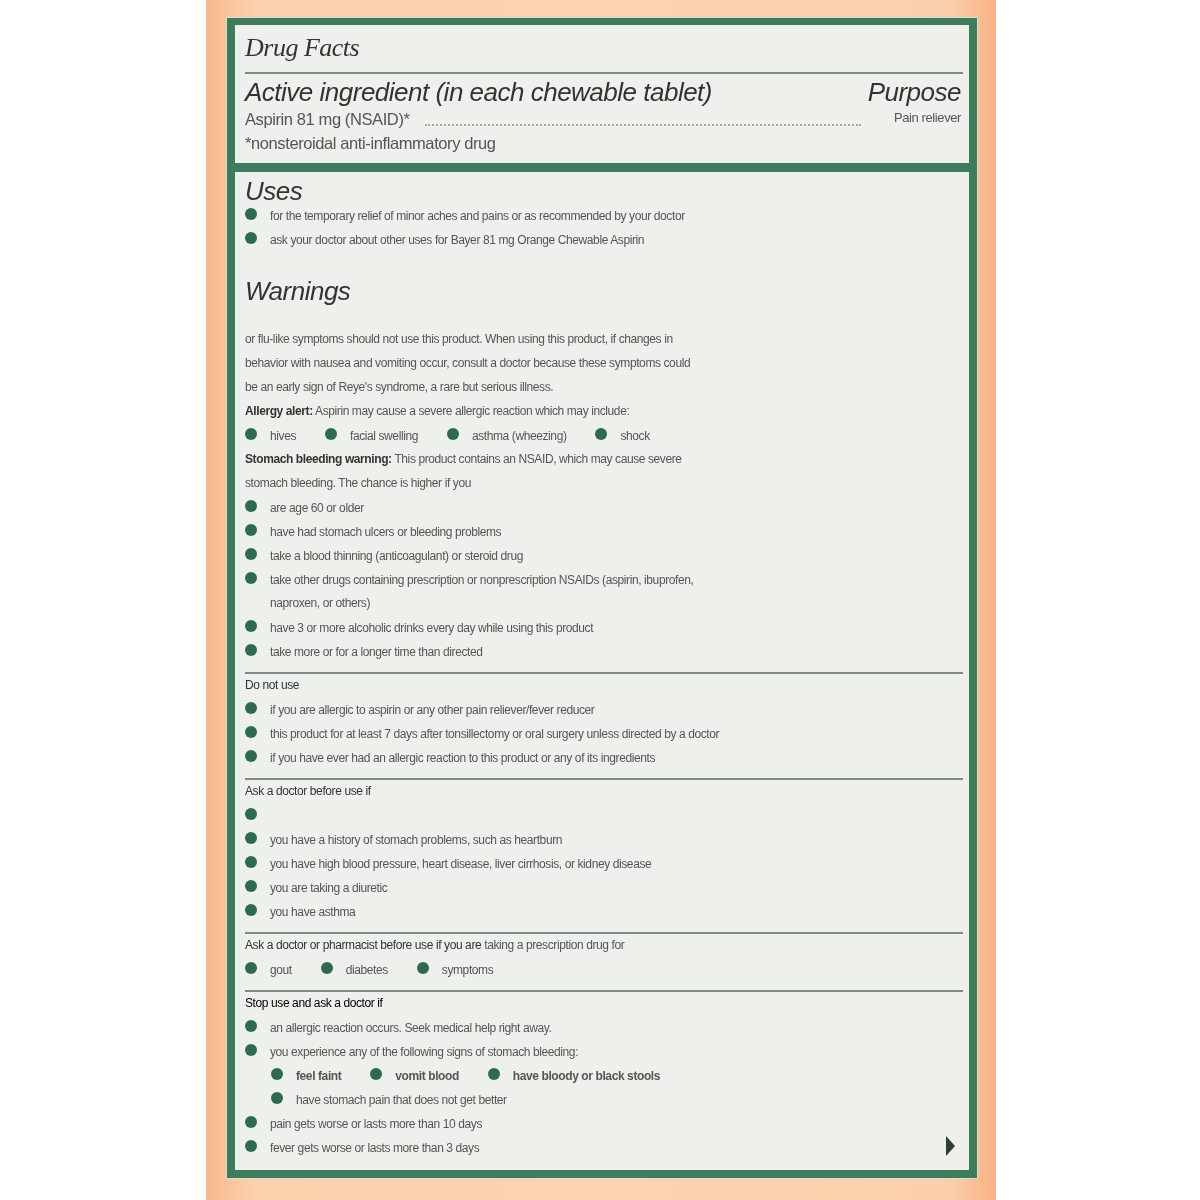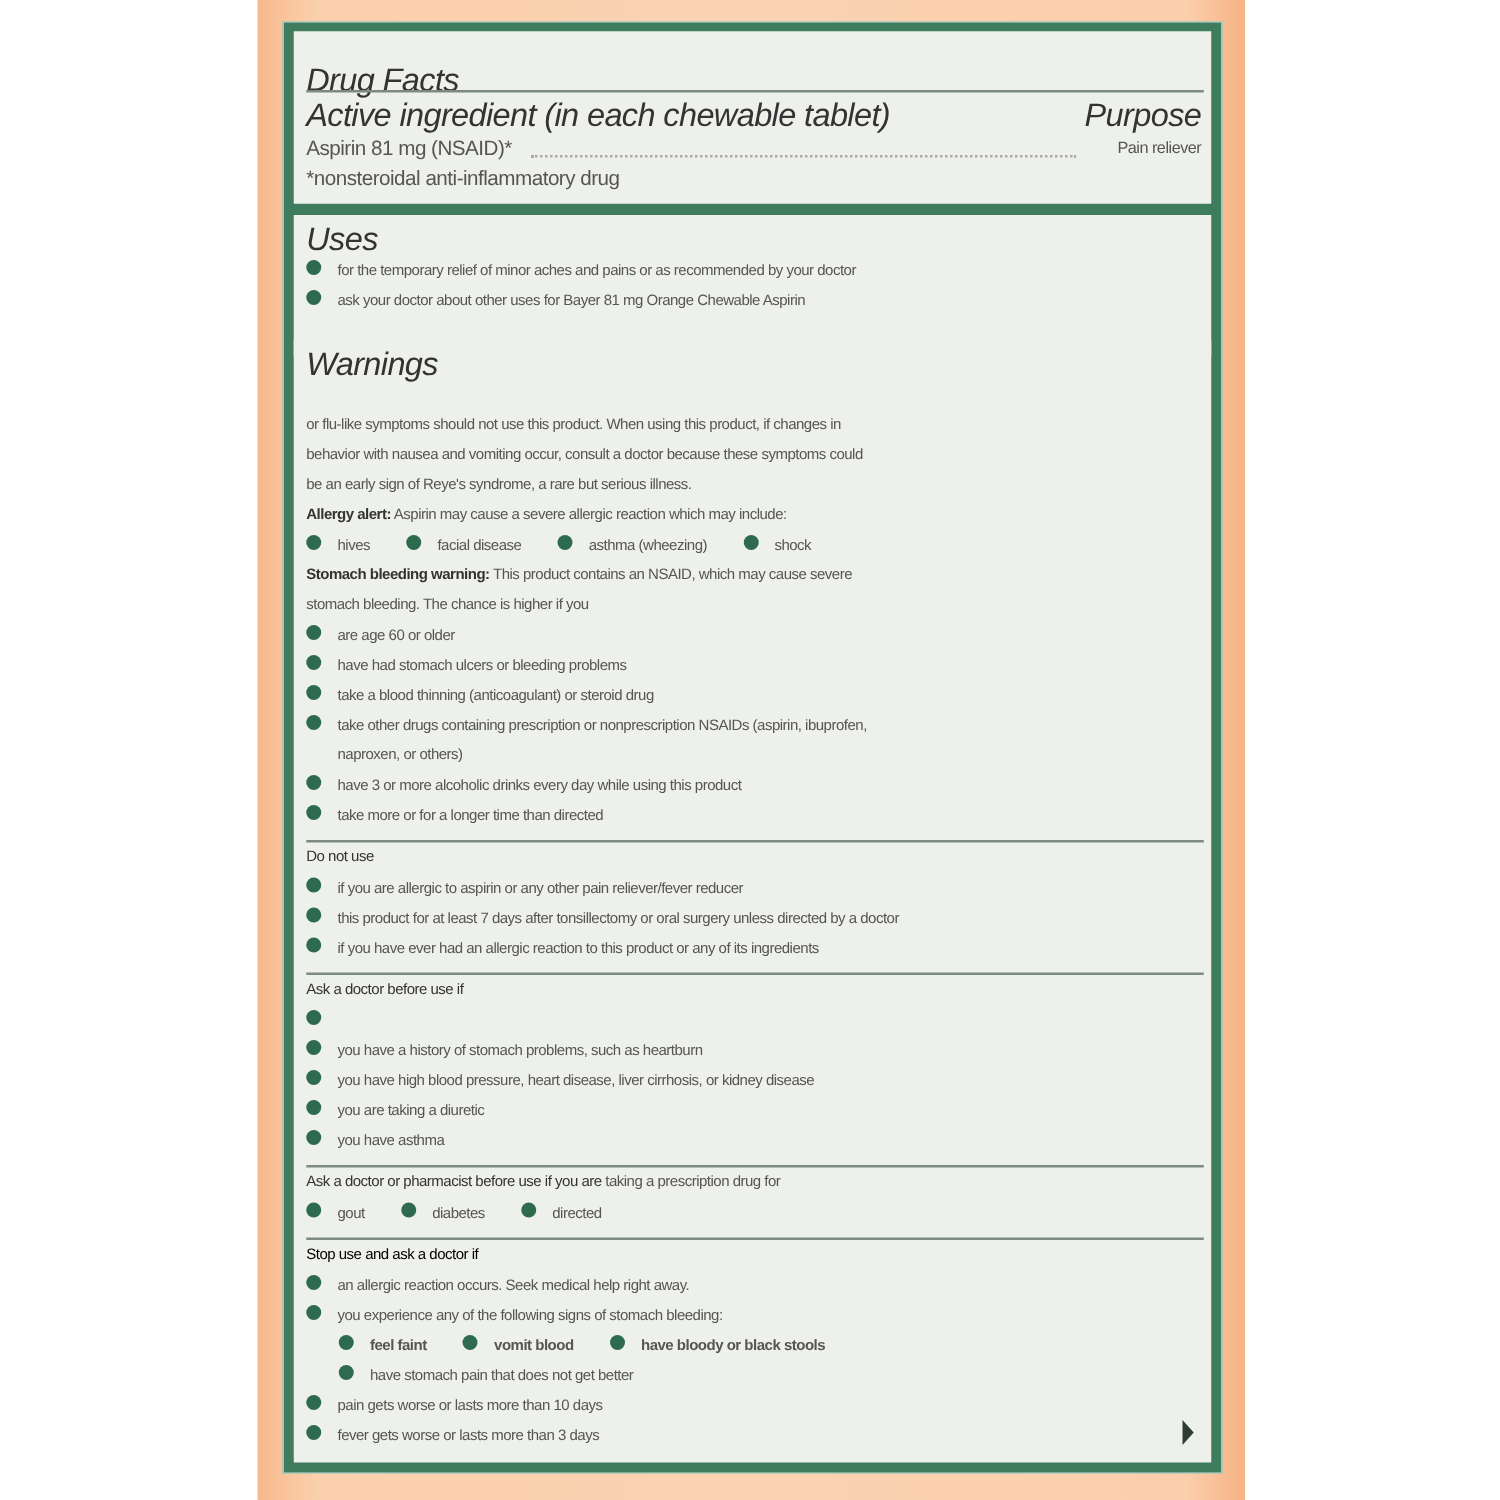--- a/index.html
+++ b/index.html
@@ -35,21 +35,21 @@
       border-top: 10px solid transparent; border-bottom: 10px solid transparent; border-left: 9px solid #2d3d34; }
   </style>
 </head>
 <body>
 
 <div class="carton"></div>
 
 <div class="label">
 
   <div class="panel p1">
-    <div class="title-row" style="top:24px;">Drug Facts</div>
+    <div class="title-row" style="top:8px;font-family:Liberation Serif, serif;">Drug Facts</div>
     <div class="hr" style="top:47px;"></div>
     <div class="title-row" style="top:52px;">Active ingredient (in each chewable tablet)</div>
     <div class="title-row" style="top:52px; left:auto; right:8px;">Purpose</div>
     <div class="txt" style="top:85px; font-size:16.5px;">Aspirin 81 mg (NSAID)*</div>
     <div style="position:absolute; left:190px; right:108px; top:99px; border-bottom:2px dotted #aaa;"></div>
     <div class="txt" style="top:85px; left:auto; right:8px; font-size:13px;">Pain reliever</div>
     <div class="txt" style="top:109px; font-size:16.5px;">*nonsteroidal anti-inflammatory drug</div>
   </div>
 
   <div class="panel p2">
@@ -61,21 +61,21 @@
   <div class="panel p3">
     <div class="title-row" style="top:4px;">Warnings</div>
 
     <div class="txt" style="top:60px;">or flu-like symptoms should not use this product.  When using this product, if changes in</div>
     <div class="txt" style="top:84px;">behavior with nausea and vomiting occur, consult a doctor because these symptoms could</div>
     <div class="txt" style="top:108px;">be an early sign of Reye's syndrome, a rare but serious illness.</div>
 
     <div class="txt" style="top:132px;"><span class="b">Allergy alert:</span> <span>Aspirin may cause a severe allergic reaction which may include:</span></div>
     <div class="txt" style="top:156px;">
       <span class="bullet"></span><span>hives</span>
-      <span class="inl"></span><span class="bullet"></span><span>facial disease</span>
+      <span class="inl"></span><span class="bullet"></span><span>facial swelling</span>
       <span class="inl"></span><span class="bullet"></span><span>asthma (wheezing)</span>
       <span class="inl"></span><span class="bullet"></span><span>shock</span>
     </div>
 
     <div class="txt" style="top:180px;"><span class="b">Stomach bleeding warning:</span> <span>This product contains an NSAID, which may cause severe</span></div>
     <div class="txt" style="top:204px;">stomach bleeding.  The chance is higher if you</div>
     <div class="txt" style="top:228px;"><span class="bullet"></span><span>are age 60 or older</span></div>
     <div class="txt" style="top:252px;"><span class="bullet"></span><span>have had stomach ulcers or bleeding problems</span></div>
     <div class="txt" style="top:276px;"><span class="bullet"></span><span>take a blood thinning (anticoagulant) or steroid drug</span></div>
     <div class="txt" style="top:300px;"><span class="bullet"></span><span>take other drugs containing prescription or nonprescription NSAIDs (aspirin, ibuprofen,</span></div>
@@ -95,21 +95,21 @@
     <div class="txt" style="top:560px;"><span class="bullet"></span><span>you have a history of stomach problems, such as heartburn</span></div>
     <div class="txt" style="top:584px;"><span class="bullet"></span><span>you have high blood pressure, heart disease, liver cirrhosis, or kidney disease</span></div>
     <div class="txt" style="top:608px;"><span class="bullet"></span><span>you are taking a diuretic</span></div>
     <div class="txt" style="top:632px;"><span class="bullet"></span><span>you have asthma</span></div>
 
     <div class="hr" style="top:660px;"></div>
     <div class="txt" style="top:666px;"><span style="color:#333;">Ask a doctor or pharmacist before use if you are</span> <span>taking a prescription drug for</span></div>
     <div class="txt" style="top:690px;">
       <span class="bullet"></span><span>gout</span>
       <span class="inl"></span><span class="bullet"></span><span>diabetes</span>
-      <span class="inl"></span><span class="bullet"></span><span>directed</span>
+      <span class="inl"></span><span class="bullet"></span><span>symptoms</span>
     </div>
 
     <div class="hr" style="top:718px;"></div>
     <div class="txt" style="top:724px; color:#000000;">Stop use and ask a doctor if</div>
     <div class="txt" style="top:748px;"><span class="bullet"></span><span>an allergic reaction occurs.  Seek medical help right away.</span></div>
     <div class="txt" style="top:772px;"><span class="bullet"></span><span>you experience any of the following signs of stomach bleeding:</span></div>
     <div class="txt" style="top:796px; left:36px;font-weight:bold;">
       <span class="bullet"></span><span>feel faint</span>
       <span class="inl"></span><span class="bullet"></span><span>vomit blood</span>
       <span class="inl"></span><span class="bullet"></span><span>have bloody or black stools</span>

